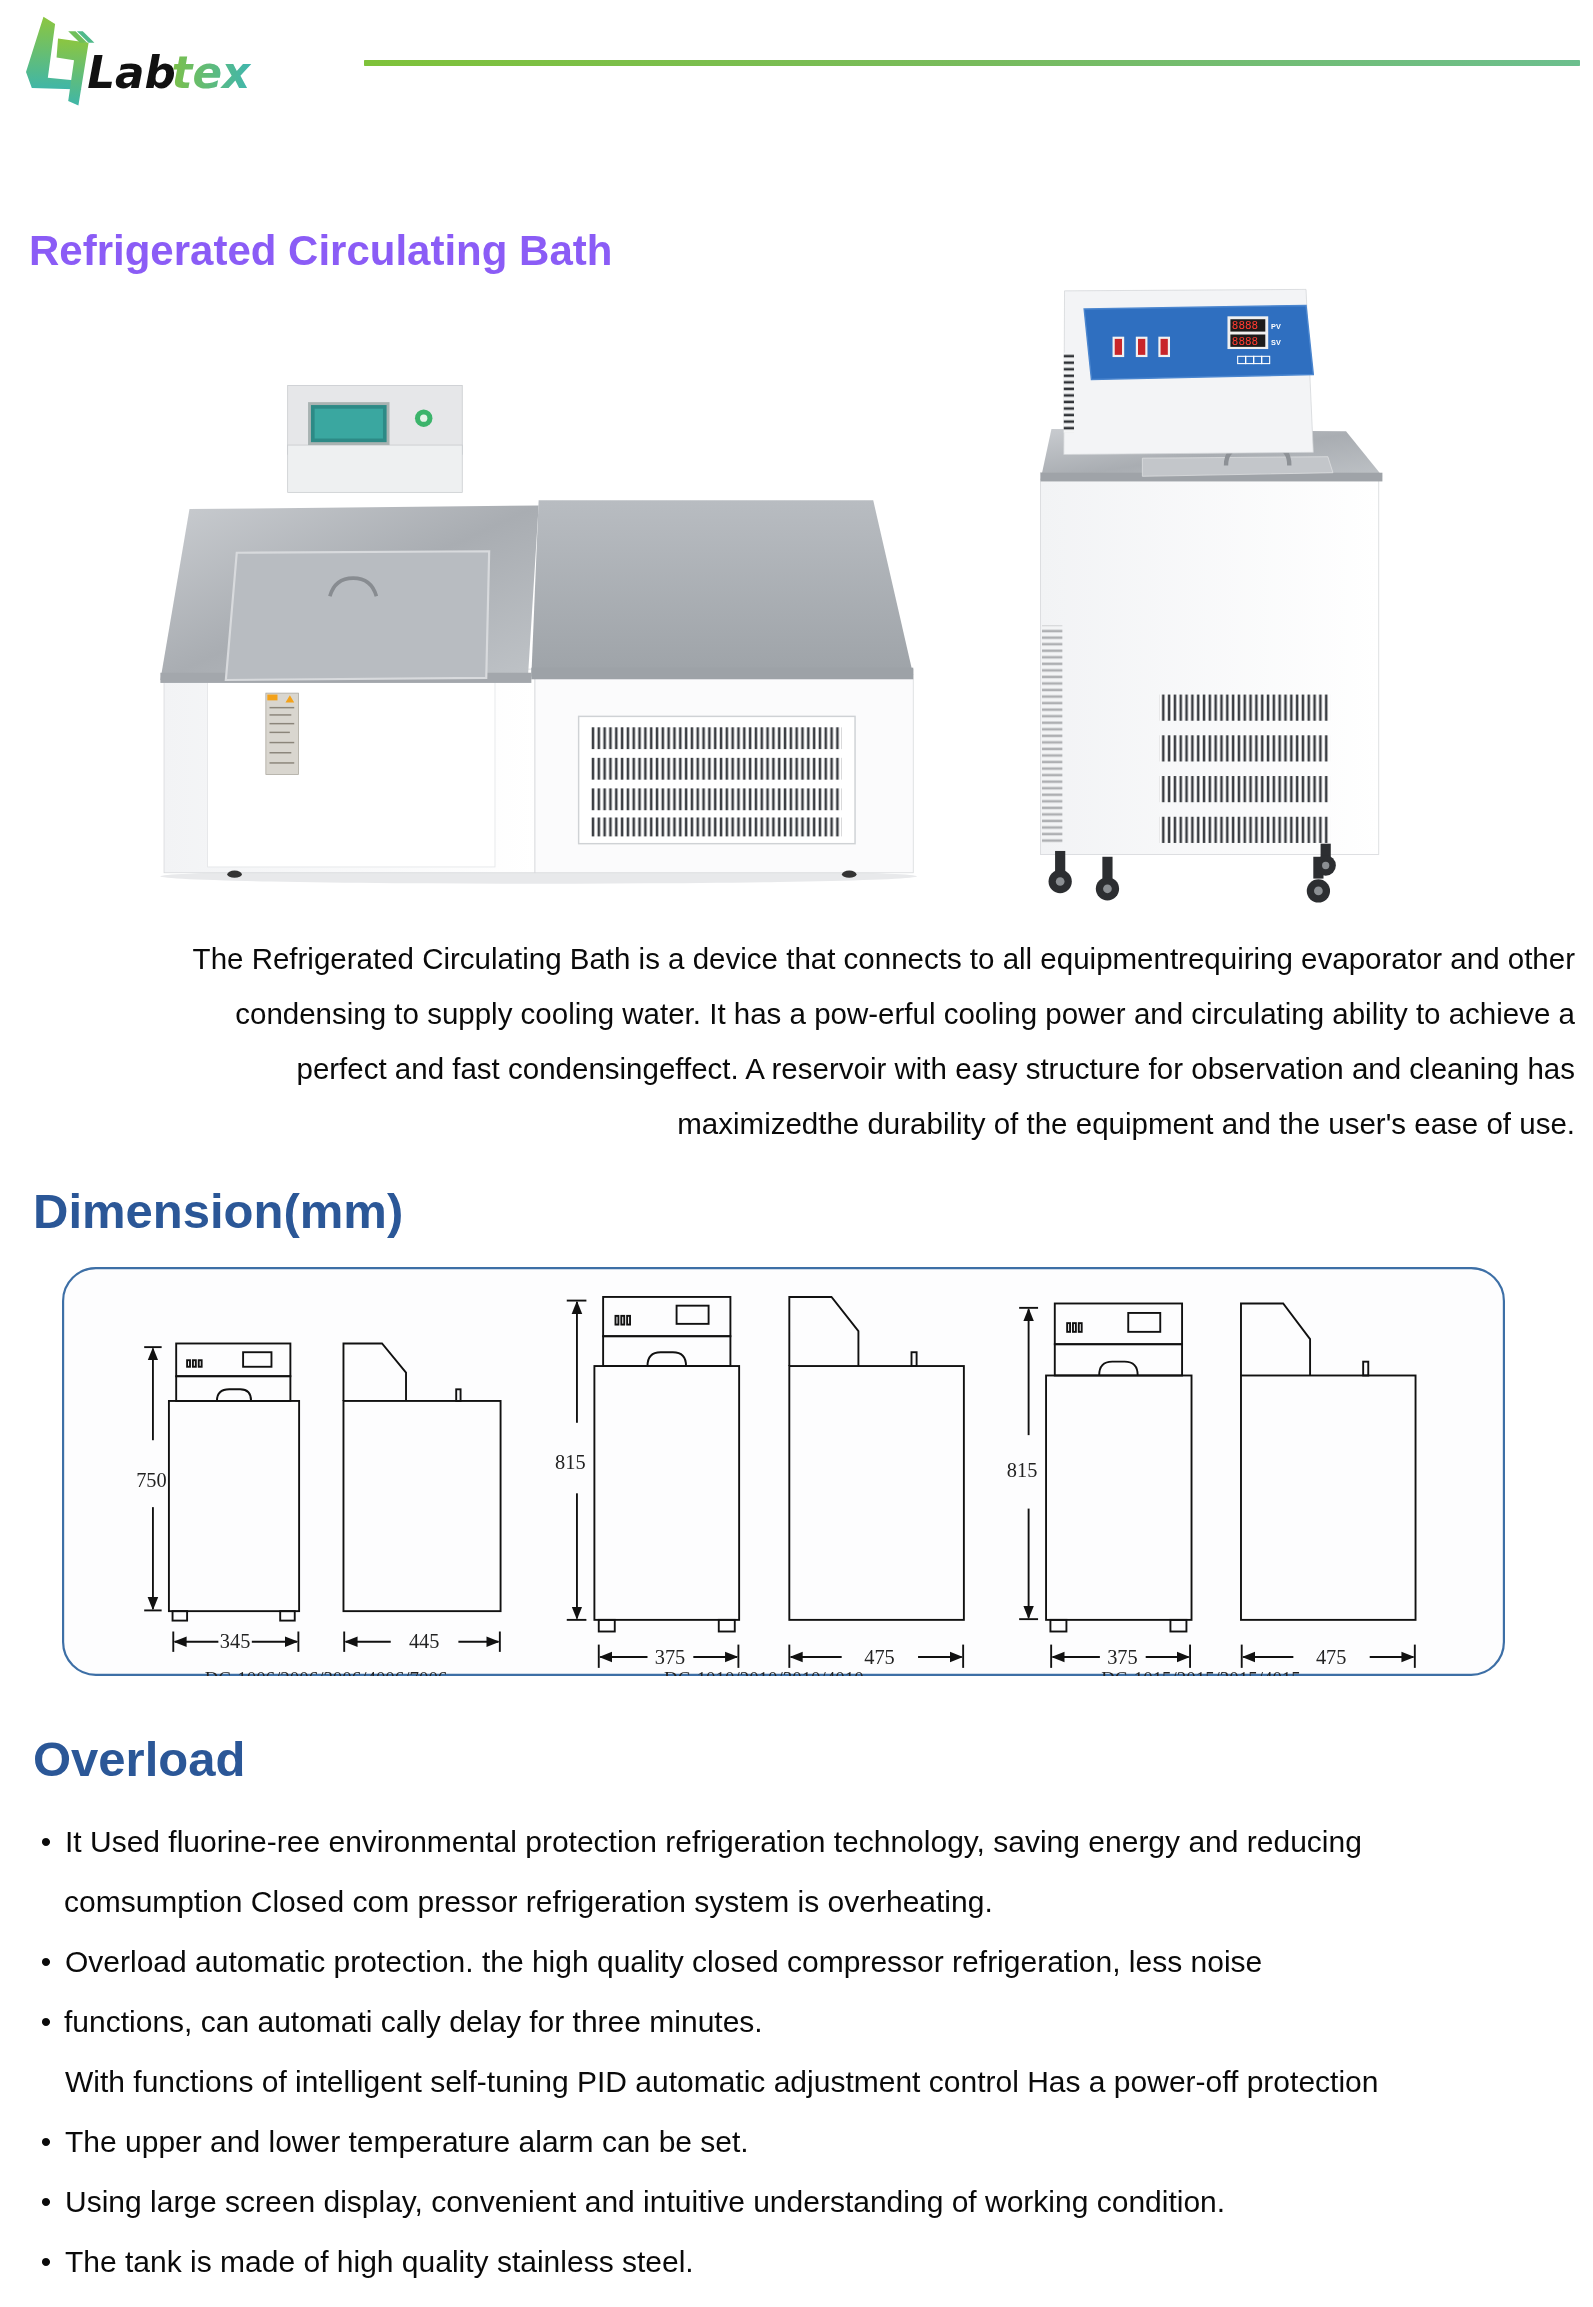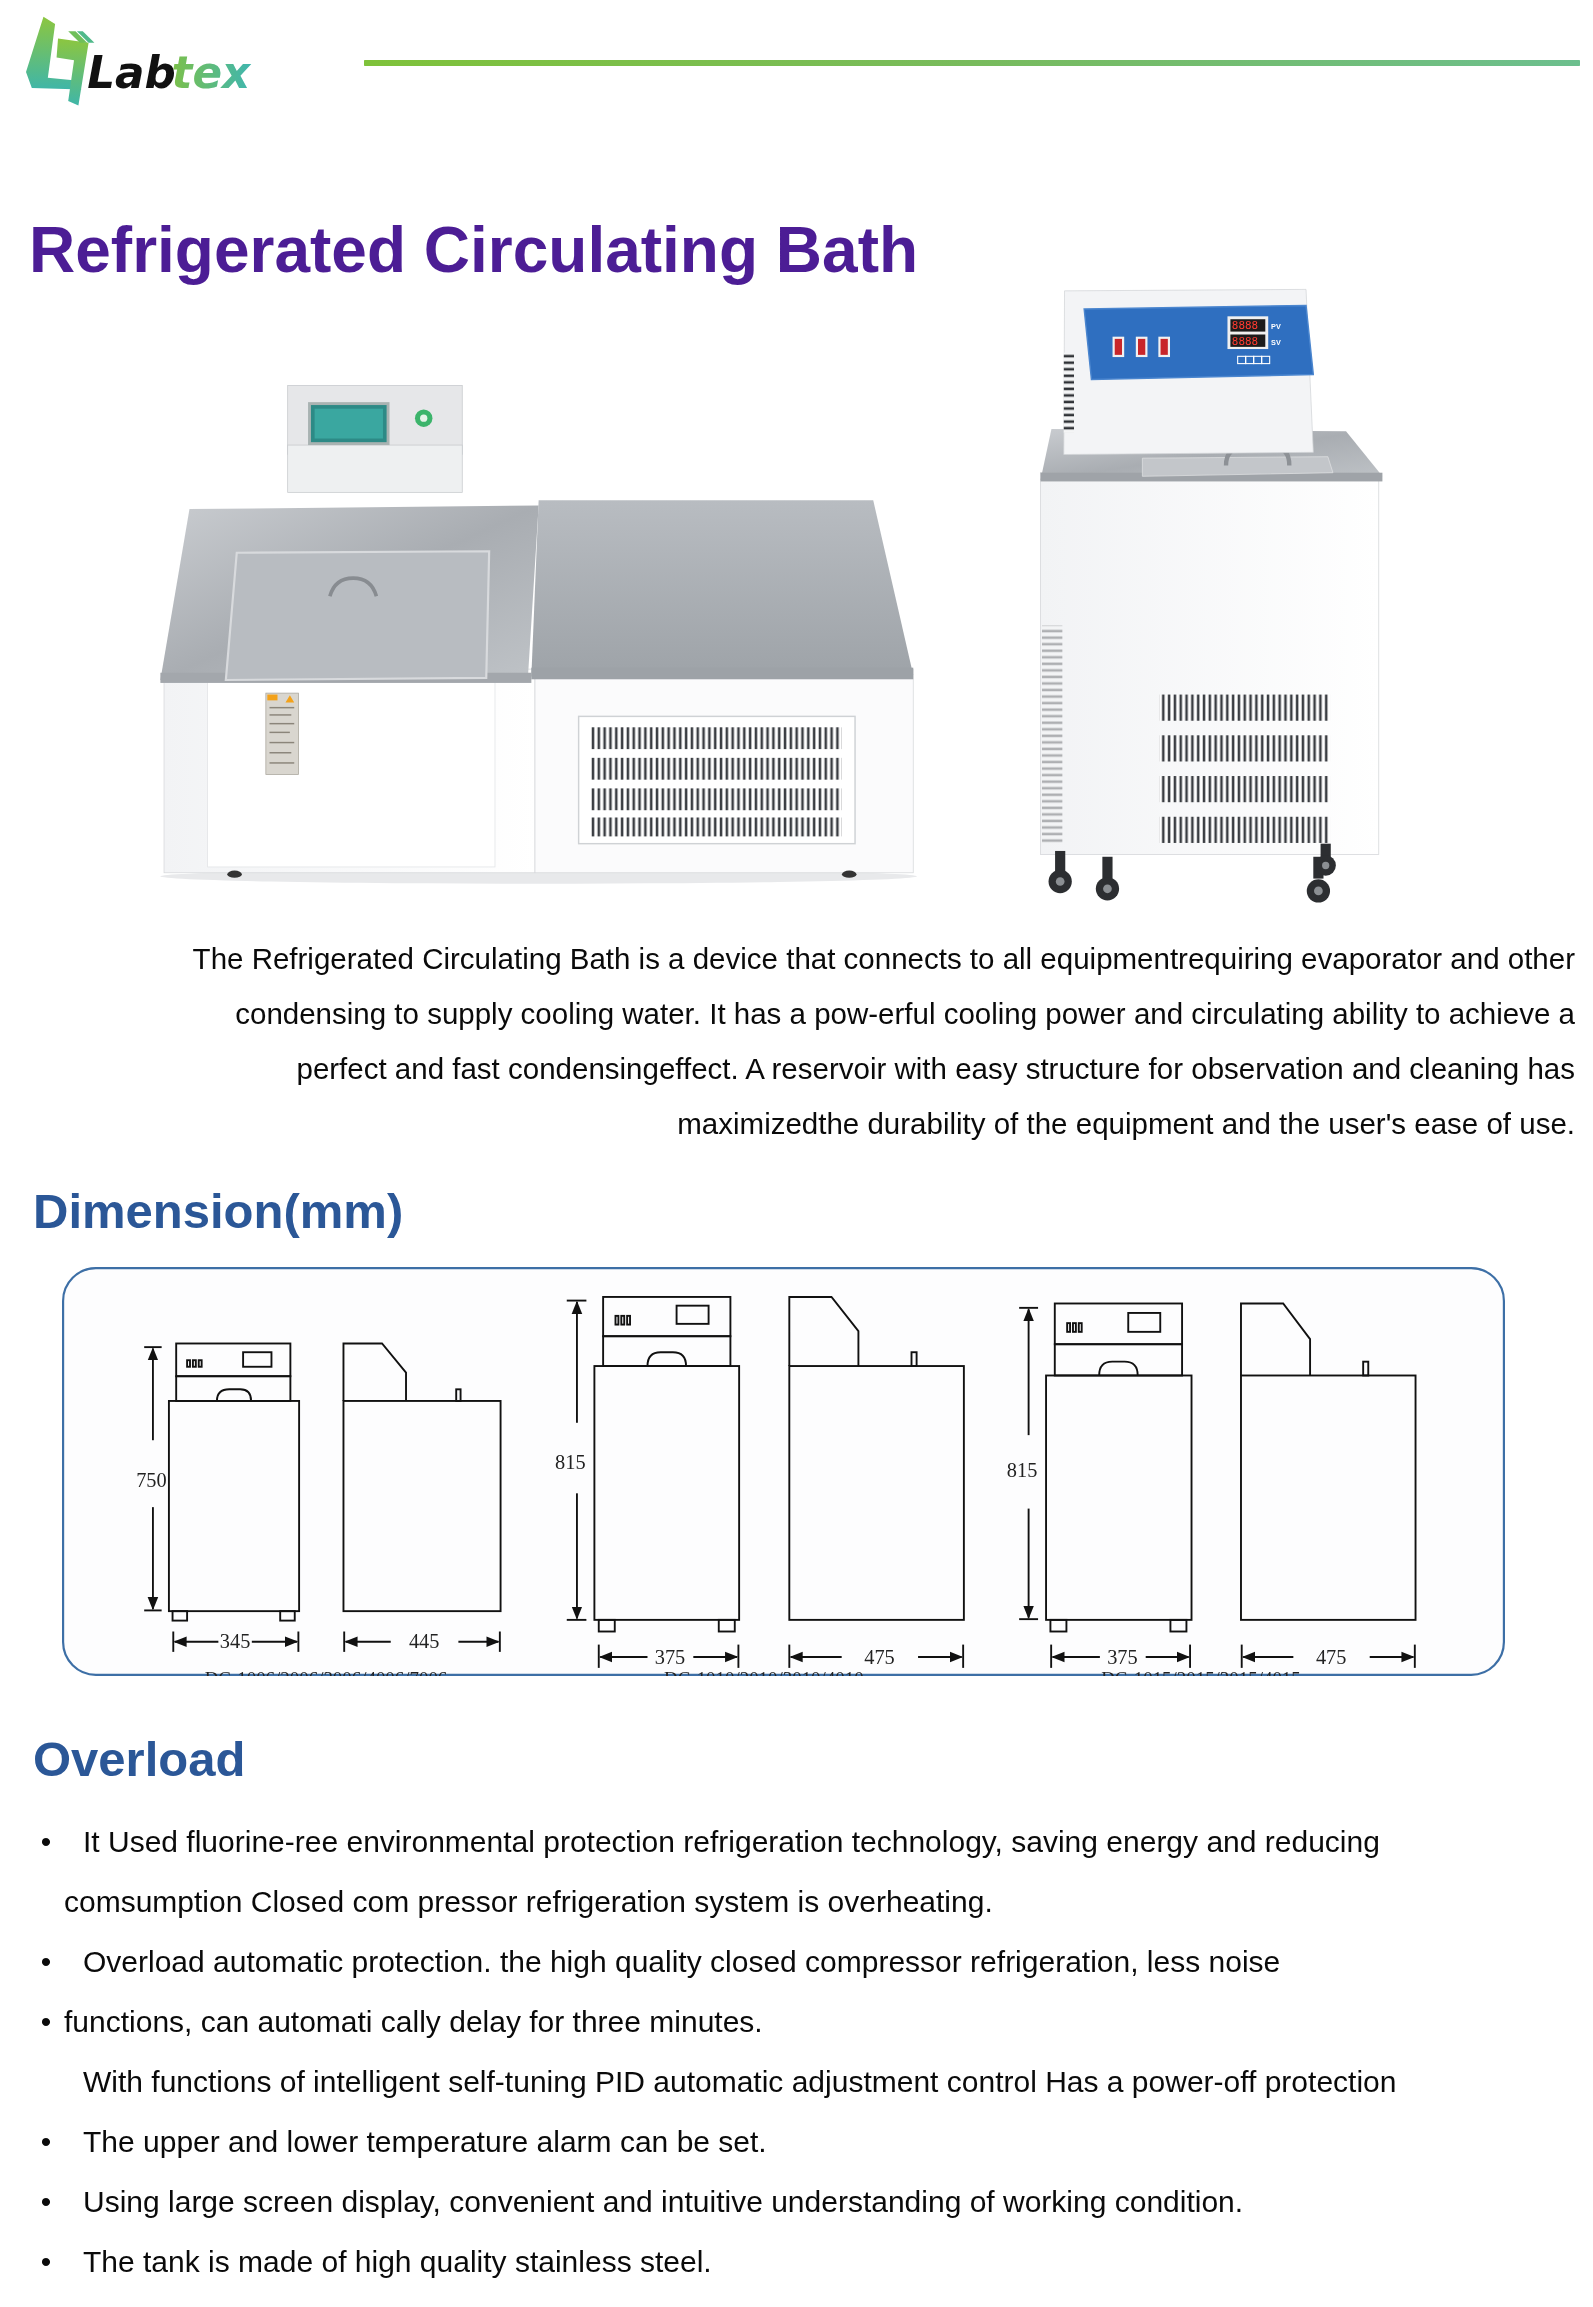--- a/index.html
+++ b/index.html
@@ -2,32 +2,32 @@
 <html style="font-size:11.6px"><head>
 <meta charset="utf-8">
 <style>
   html, body { margin: 0; padding: 0; background: #ffffff; }
   body { width: 1593px; height: 2307px; position: relative; overflow: hidden;
          font-family: "Liberation Sans", "DejaVu Sans", sans-serif; color: #000; }
   .abs { position: absolute; }
   .logo { left: 26px; top: 14.6px; width: 262px; height: 95px; }
   .header-rule { left: 364px; top: 60px; width: 1216px; height: 5.8px;
                  background: linear-gradient(90deg, #7fc23a 0%, #78bb5c 50%, #6cbf8e 100%); border-radius: 0.7px; }
-  .h1 { left: 29px; top: 218px; font-size: 64px; font-weight: bold; color: #4c1d95;
+  .h1 { left: 29px; top: 218px; font-size: 42px; font-weight: bold; color: #8b5cf6;
         line-height: 65px; white-space: nowrap; letter-spacing: 0px; }
   .h2 { font-size: 49px; font-weight: bold; color: #2b5797; line-height: 58px; white-space: nowrap; }
   .photos { left: 0; top: 276px; width: 1593px; height: 648px; padding-left: 44px; }
   .desc { left: 33px; top: 931px; width: 1542px; font-size: 29.5px; line-height: 55px; color: #0a0a0a; }
   .desc-line { display: block; white-space: nowrap; text-align: right; }
   .dim-box { left: 62px; top: 1267px; width: 1171px; height: 409px; }
   .features { left: 0; top: 1812px; width: 1593px; }
   .feat { position: relative; font-size: 30px; line-height: 60px; color: #0a0a0a; white-space: nowrap; }
   .feat .bullet { position: absolute; left: 35px; top: 0; width: 22px; text-align: center; }
   .feat .line { display: block; padding-left: 64px; }
-  .feat .line.first { padding-left: 83px; }
+  .feat .line.first { padding-left: 65px; }
 </style>
 </head>
 <body>
 
 <div class="abs logo">
   <svg width="262" height="95" viewBox="0 0 360 130">
     <defs>
       <linearGradient id="lg1" x1="0" y1="0" x2="0" y2="1">
         <stop offset="0" stop-color="#8cc63f"></stop>
           <stop offset="1" stop-color="#3fb6a8"></stop>

